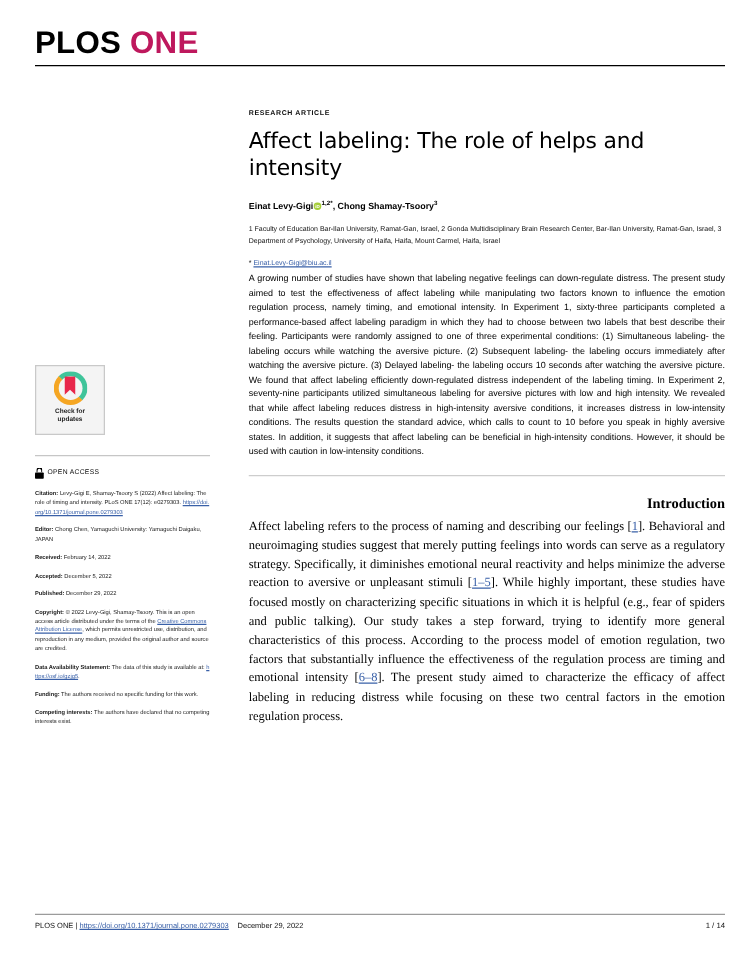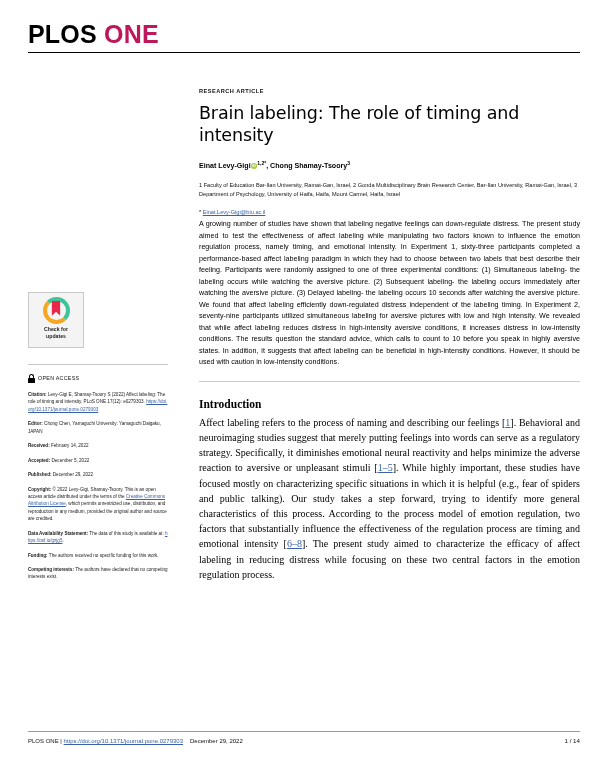--- a/index.html
+++ b/index.html
@@ -221,20 +221,21 @@
     font-size: 13.5px;
     font-weight: normal;
     color: #000;
     margin: 26px 0 9px 0;
   }
   .section-head.bold-serif {
     font-family: "Liberation Serif", serif;
     font-weight: bold;
     font-size: 11.5px;
     margin: 16px 0 5px 0;
+    text-align: right;
   }
   .abstract-body {
     font-size: 7.15px;
     line-height: 1.61;
     text-align: justify;
     color: #000;
     font-family: "Liberation Sans", sans-serif;
   }
   .abstract-rule {
     margin-top: 12px;
@@ -347,21 +348,21 @@
   <div class="meta-block">
     <b>Competing interests:</b><span> The authors have declared that no competing interests exist.</span>
   </div>
 
 </div>
 
 <div class="main">
 
   <div class="kicker">RESEARCH ARTICLE</div>
 
-  <h1 class="article-title">Brain labeling: The role of timing and intensity</h1>
+  <h1 class="article-title">Affect labeling: The role of helps and intensity</h1>
 
   <div class="authors">
     <span>Einat Levy-Gigi</span><span class="orcid"></span><sup>1,2</sup><sup>*</sup>,
     <span>Chong Shamay-Tsoory</span><sup>3</sup>
   </div>
 
   <div class="affiliations">1  Faculty of Education Bar-Ilan University, Ramat-Gan, Israel, 2  Gonda Multidisciplinary Brain Research Center, Bar-Ilan University, Ramat-Gan, Israel, 3  Department of Psychology, University of Haifa, Haifa, Mount Carmel, Haifa, Israel</div>
 
   <div class="corresponding">
     <span>*</span>

